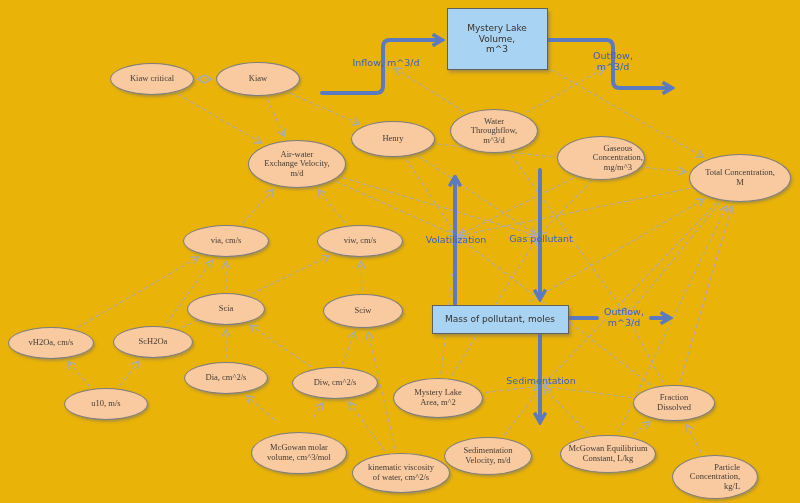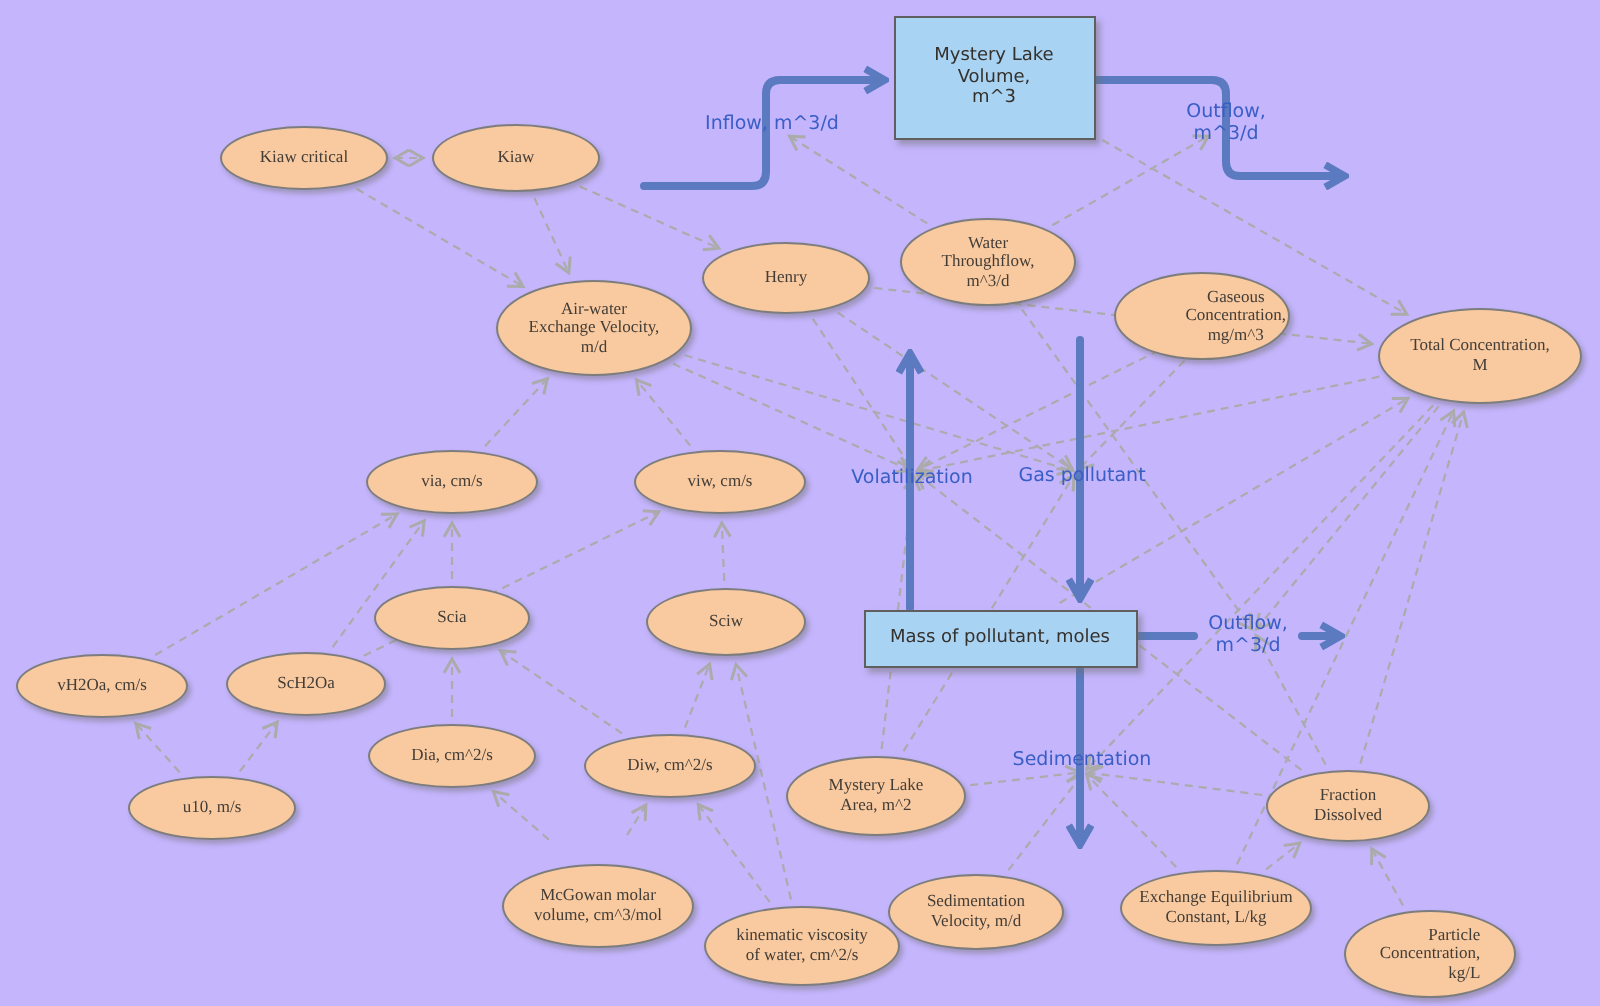--- a/index.html
+++ b/index.html
@@ -1,17 +1,17 @@
 <!DOCTYPE html>
 <html><head>
 <meta charset="utf-8">
 <style>
   html,body{margin:0;padding:0;background:#fff;}
   #canvas{
-    position:relative;width:800px;height:503px;background:#c4b5fd;
+    position:relative;width:800px;height:503px;background:#eab308;
     font-family:"DejaVu Sans",sans-serif;overflow:hidden;
   }
   #edge-layer{position:absolute;left:0;top:0;width:800px;height:503px;}
   .conv{
     position:absolute;border-radius:50%;
     display:flex;align-items:center;justify-content:center;
     text-align:center;font-size:8.5px;line-height:1.12;color:#423d36;
     background:#f9c9a0;border:1.5px solid #7d7d7d;
     box-shadow:1.5px 2px 2.5px rgba(110,110,110,.45);
     white-space:pre-line;box-sizing:border-box;padding:1px;font-family:Liberation Serif, serif;
@@ -125,21 +125,21 @@
       <div class="conv" style="left: 184px; top: 362px; width: 84px; height: 32px;"><span>Dia, cm^2/s</span></div>
       <div class="conv" style="left: 292px; top: 367px; width: 86px; height: 32px;"><span>Diw, cm^2/s</span></div>
       <div class="conv" style="left: 251px; top: 432px; width: 96px; height: 42px;"><span>McGowan molar
 volume, cm^3/mol</span></div>
       <div class="conv" style="left: 352px; top: 453px; width: 98px; height: 40px;"><span>kinematic viscosity
 of water, cm^2/s</span></div>
       <div class="conv" style="left: 393px; top: 378px; width: 90px; height: 40px;"><span>Mystery Lake
 Area, m^2</span></div>
       <div class="conv" style="left: 444px; top: 437px; width: 88px; height: 38px;"><span>Sedimentation
 Velocity, m/d</span></div>
-      <div class="conv" style="left: 560px; top: 435px; width: 96px; height: 38px;"><span>Exchange Equilibrium
+      <div class="conv" style="left: 560px; top: 435px; width: 96px; height: 38px;"><span>McGowan Equilibrium
 Constant, L/kg</span></div>
       <div class="conv" style="left: 633px; top: 385px; width: 82px; height: 36px;"><span>Fraction
 Dissolved</span></div>
       <div class="conv" style="left: 672px; top: 455px; width: 86px; height: 44px; text-align: right;"><span>Particle
 Concentration,
 kg/L</span></div>
     </div>
   <div id="labels">
       <div class="flow-label" style="left: 386px; top: 63px;">Inflow, m^3/d</div>
       <div class="flow-label" style="left: 613px; top: 62px;">Outflow,

